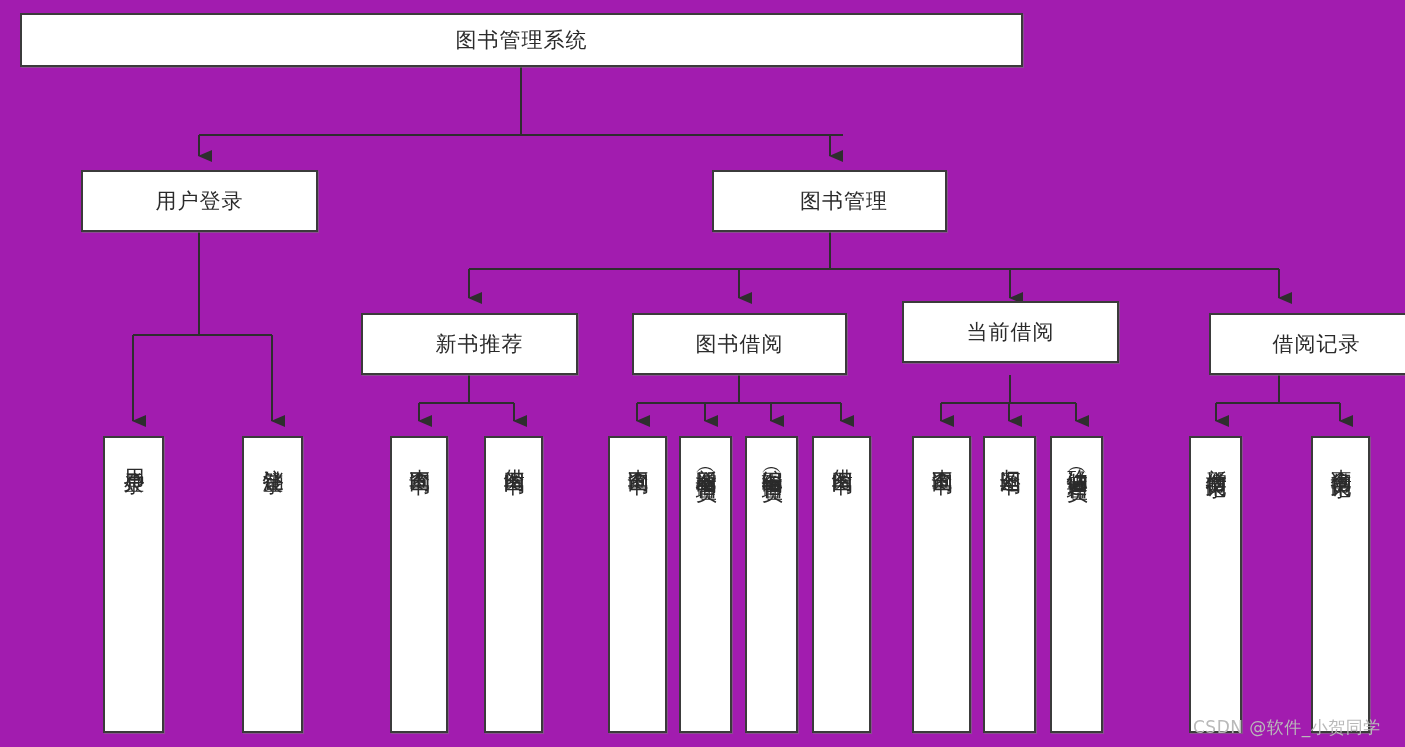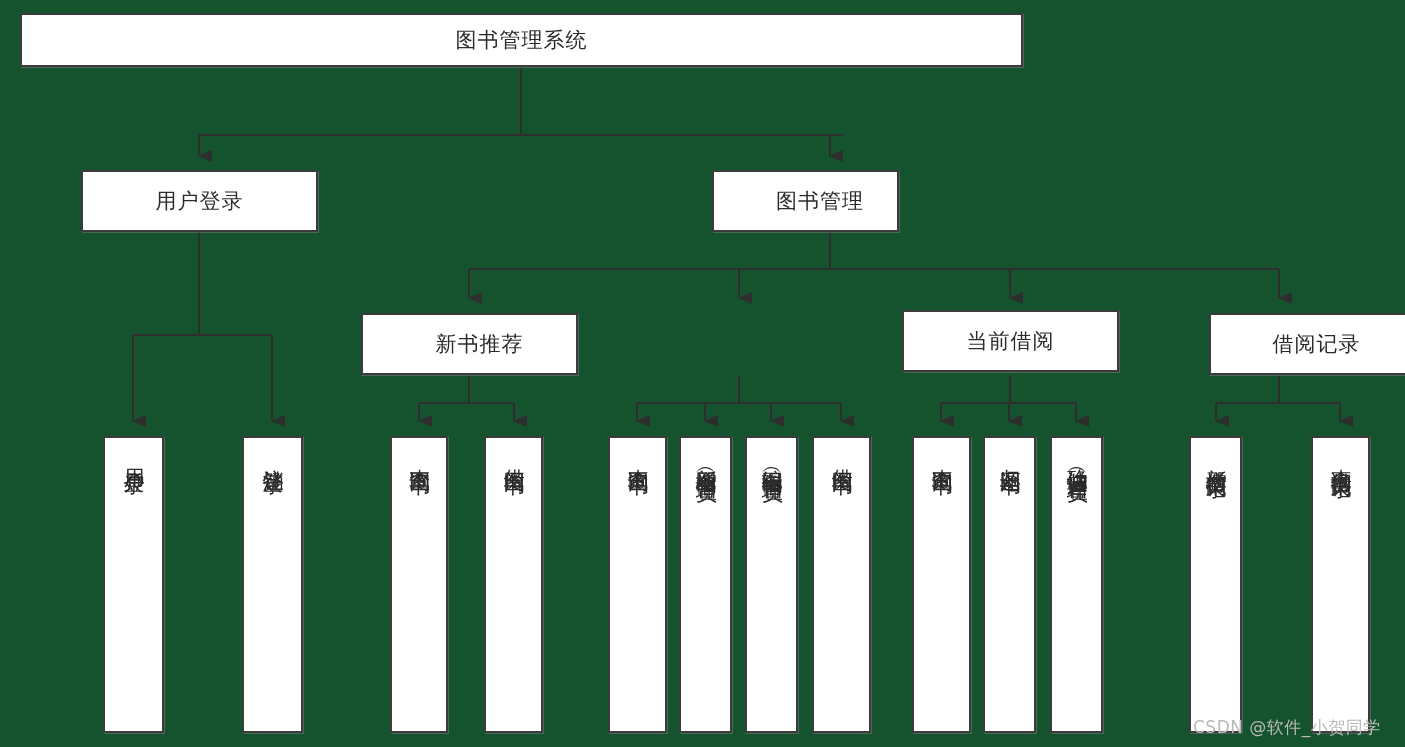--- a/index.html
+++ b/index.html
@@ -7,21 +7,21 @@
     padding: 0;
     background: #ffffff;
   }
   body {
     font-family: "DejaVu Sans", "Liberation Sans", sans-serif;
   }
   #canvas {
     position: relative;
     width: 1405px;
     height: 747px;
-    background: #14532d;
+    background: #a21caf;
     overflow: hidden;
   }
   #wires {
     position: absolute;
     left: 0;
     top: 0;
     width: 1405px;
     height: 747px;
     pointer-events: none;
   }
@@ -119,28 +119,31 @@
     </g>
   </svg>
 
   <div class="node node-h" style="left:20px; top:13px; width:1003px; height:54px;">
     <span>图书管理系统</span>
   </div>
 
   <div class="node node-h" style="left:81px; top:170px; width:237px; height:62px;">
     <span>用户登录</span>
   </div>
-  <div class="node node-h" style="left:712px; top:170px; width:187px; height:62px;padding-left:29px;">
+  <div class="node node-h" style="left:712px; top:170px; width:235px; height:62px;padding-left:29px;">
     <span>图书管理</span>
   </div>
 
   <div class="node node-h" style="left:361px; top:313px; width:217px; height:62px;padding-left:20px;">
     <span>新书推荐</span>
   </div>
-  <div class="node node-h" style="left:902px; top:310px; width:217px; height:62px;">
+  <div class="node node-h" style="left:632px; top:313px; width:215px; height:62px;">
+    <span>图书借阅</span>
+  </div>
+  <div class="node node-h" style="left:902px; top:301px; width:217px; height:62px;">
     <span>当前借阅</span>
   </div>
   <div class="node node-h" style="left:1172px; top:313px; width:215px; height:62px;margin-left:37px;">
     <span>借阅记录</span>
   </div>
 
   <div class="node node-v" style="left:103px; top:436px; width:61px; height:297px;">
     <span class="vtext">用户登录</span>
   </div>
   <div class="node node-v" style="left:242px; top:436px; width:61px; height:297px;">

